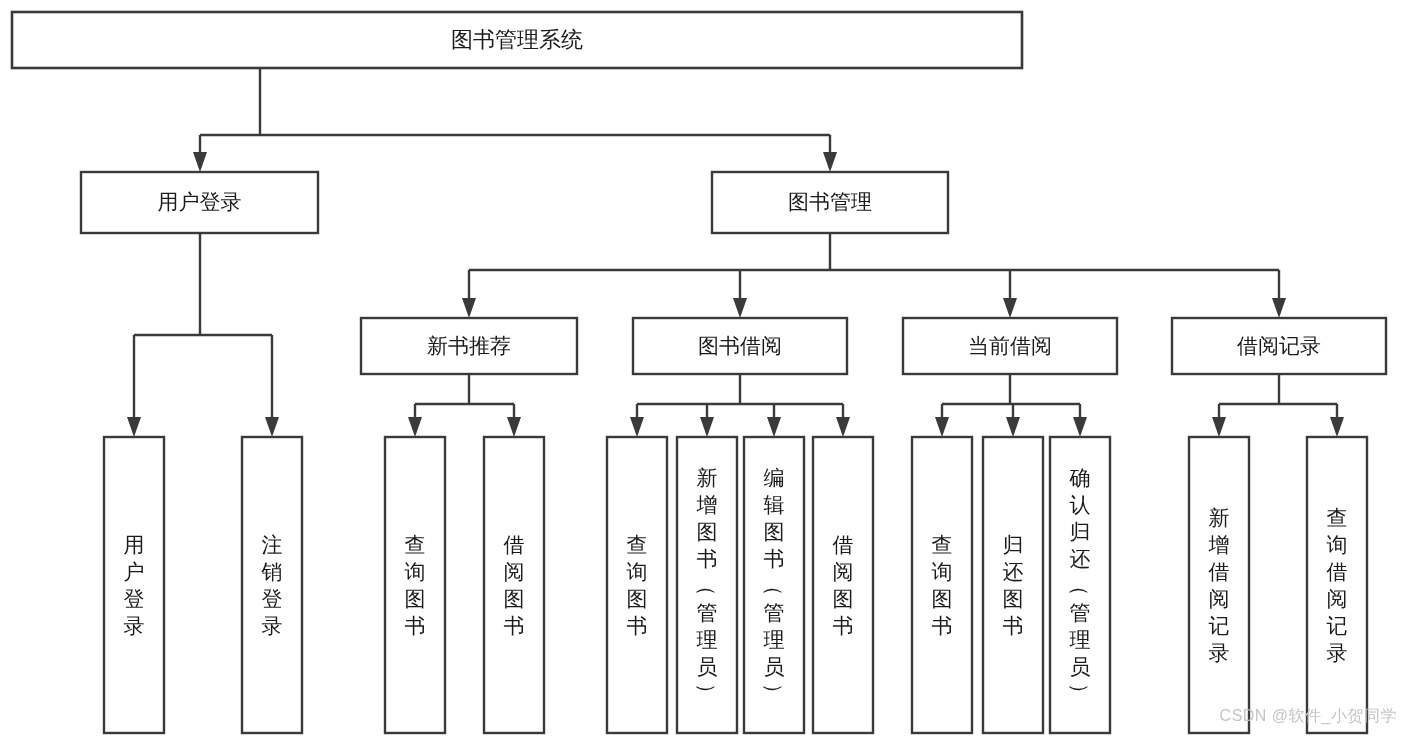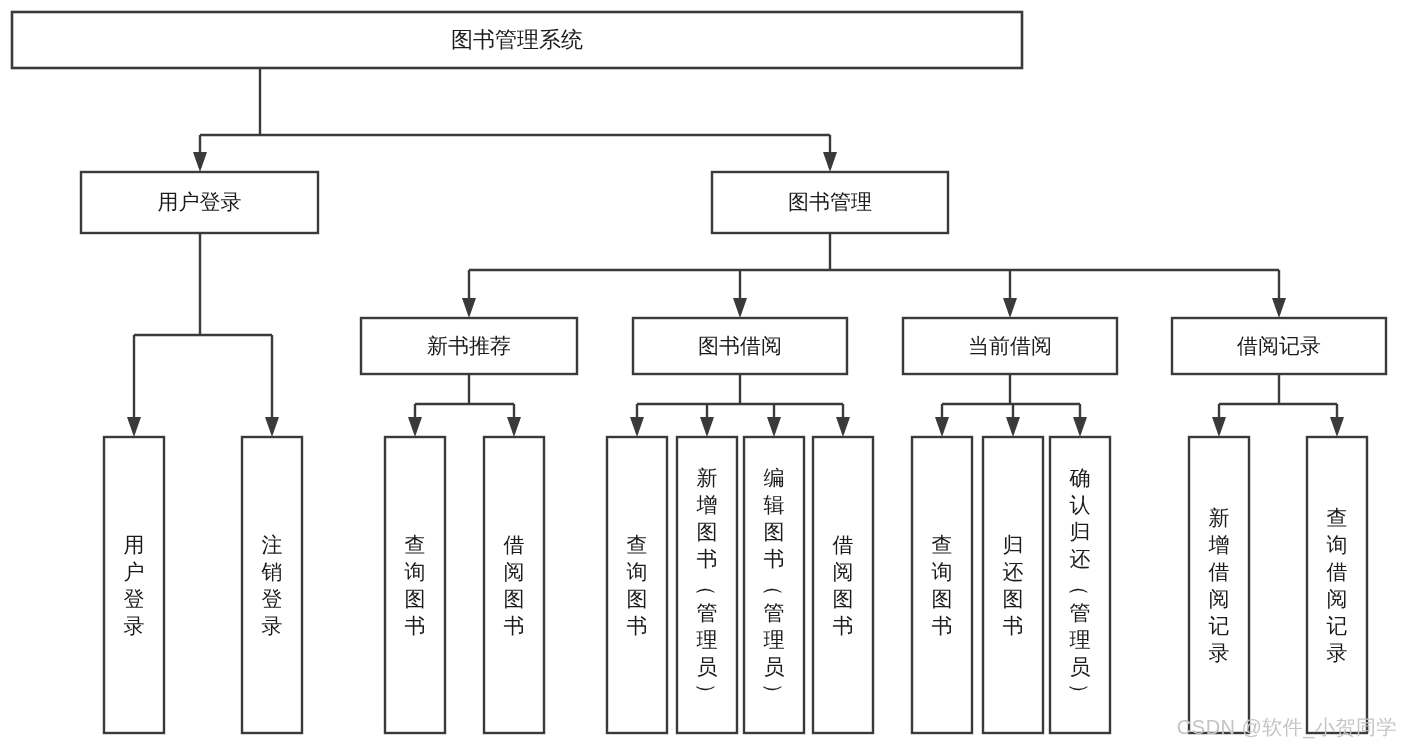--- a/index.html
+++ b/index.html
@@ -57,23 +57,23 @@
   }
   .leaf-label-char {
     fill: #1b1b1b;
     font-family: "Liberation Sans", "DejaVu Sans", sans-serif;
     font-size: 21px;
     text-anchor: middle;
   }
   .watermark {
     position: absolute;
     right: 8px;
-    bottom: 6px;
+    bottom: 20px;
     color: #c4c4c4;
-    font-size: 20px;
+    font-size: 16px;
     font-family: "Liberation Sans", "DejaVu Sans", sans-serif;
     letter-spacing: 0.5px;
     white-space: nowrap;
     pointer-events: none;
   }
 </style>
 </head>
 <body>
 
 <div id="diagram-root">

